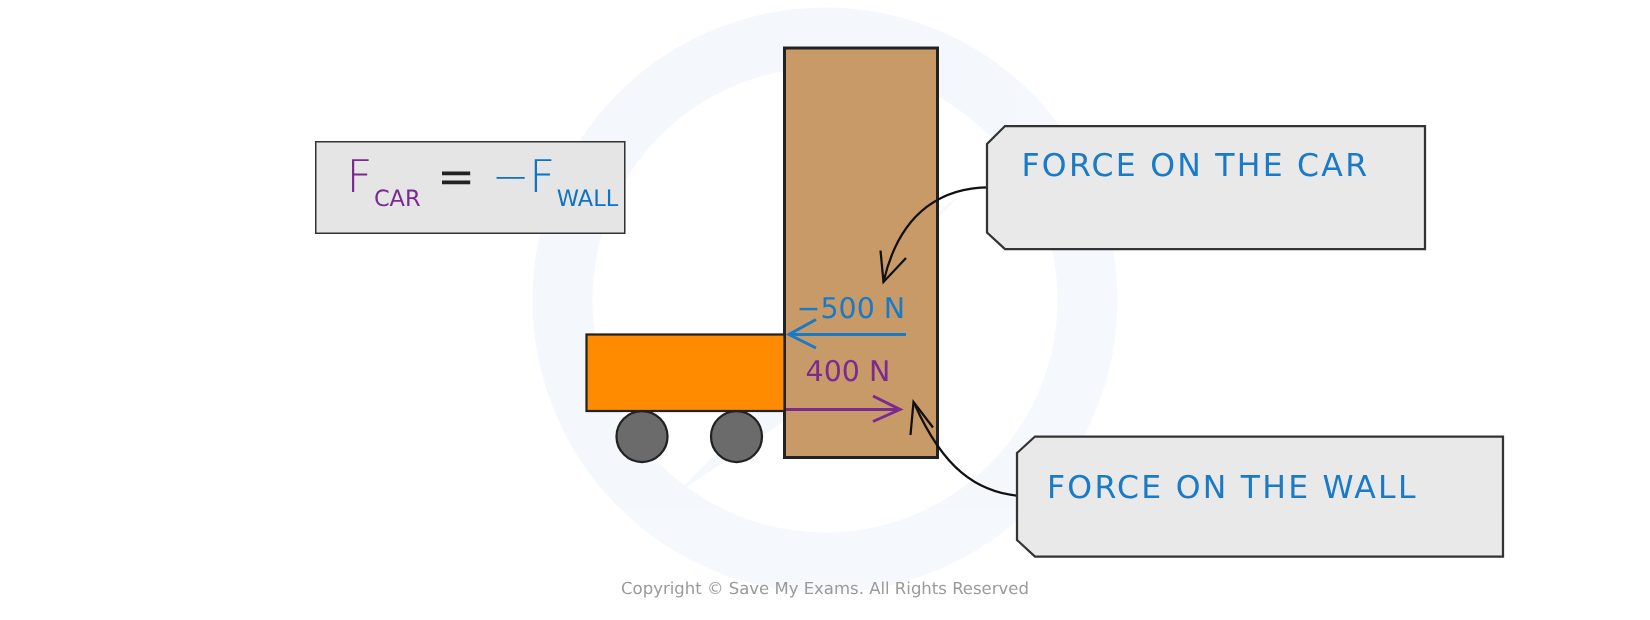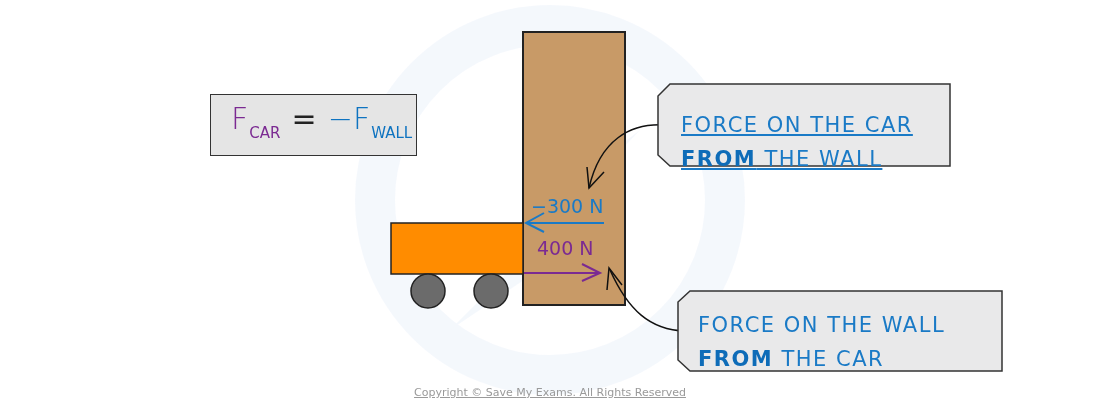--- a/index.html
+++ b/index.html
@@ -8,21 +8,21 @@
     .eq-box { position: absolute; left: 210px; top: 94px; width: 207px; height: 62px; background: #e5e5e5; border: 1.5px solid #333; box-sizing: border-box; }
     .eq { position: absolute; left: 20px; top: 6px; white-space: nowrap; font-family: "DejaVu Sans", sans-serif; }
     .eq .F { font-size: 30px; font-weight: 300; }
     .eq .sub { font-size: 15px; position: relative; top: 9px; margin-left: 1px; }
     .eq .op { font-size: 30px; color: #222; margin: 0 6px; }
     .purple { color: #7b2a92; }
     .blue { color: #0e73c0; }
     .label-text { position: absolute; font-size: 21px; letter-spacing: 1.5px; line-height: 34px; color: #1a7ac6; white-space: nowrap; }
     .label-text b { font-weight: bold; color: #0e6cb8; }
     .force-label { position: absolute; font-size: 19px; white-space: nowrap; }
-    .copyright { position: absolute; left: 0; width: 1100px; top: 386px; text-align: center; font-size: 11px; color: #9a9a9a; font-family: "DejaVu Sans", sans-serif; text-decoration: underline; }
+    .copyright { position: absolute; left: 0; width: 1100px; top: 386px; text-align: center; font-size: 11px; color: #9a9a9a; font-family: "DejaVu Sans", sans-serif; }
   </style>
 </head>
 <body>
 
 <svg id="diagram" viewBox="0 0 1100 413">
 
   <g opacity="0.06">
     <circle cx="550" cy="200" r="175" fill="none" stroke="#5b8fd6" stroke-width="40"></circle>
     <path d="M470 260 L640 130 L560 215 L620 215 L450 330 L540 240 Z" fill="#5b8fd6"></path>
   </g>
@@ -63,26 +63,24 @@
 </svg>
 
 <div class="eq-box">
   <div class="eq">
     <span class="F purple">F</span><span class="sub purple">CAR</span>
     <span class="op">=</span>
     <span class="F" style="color:#0e73c0">−</span><span class="F blue">F</span><span class="sub blue">WALL</span>
   </div>
 </div>
 
-<div class="force-label" style="left:531px; top:195px; color:#1a7ac6;">−300 N</div>
+<div class="force-label" style="left:531px; top:195px; color:#1a7ac6;">−500 N</div>
 <div class="force-label" style="left:537px; top:237px; color:#7b2a92;">400 N</div>
 
-<div class="label-text" style="left:681px; top:108px;text-decoration:underline;">
+<div class="label-text" style="left:681px; top:93px;">
   <div>FORCE ON THE  CAR</div>
-  <div><b>FROM</b><span> THE WALL</span></div>
 </div>
 
 <div class="label-text" style="left:698px; top:308px;">
   <div>FORCE  ON THE WALL</div>
-  <div><b>FROM</b><span> THE CAR</span></div>
 </div>
 
 <div class="copyright">Copyright © Save My Exams. All Rights Reserved</div>
 
 </body></html>

